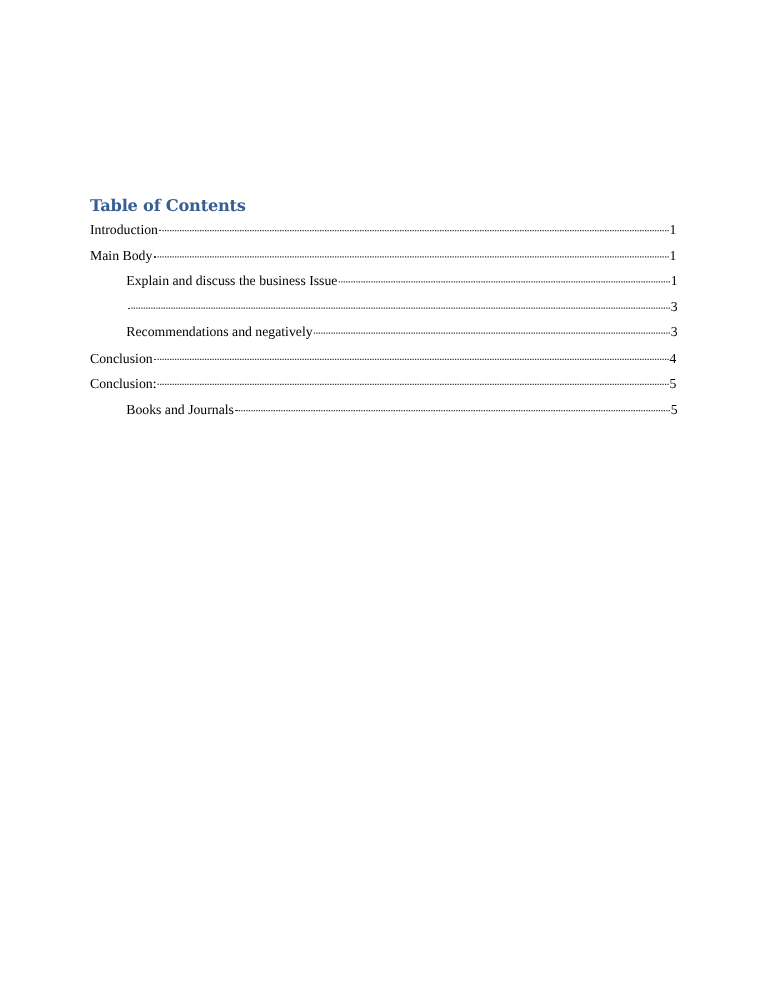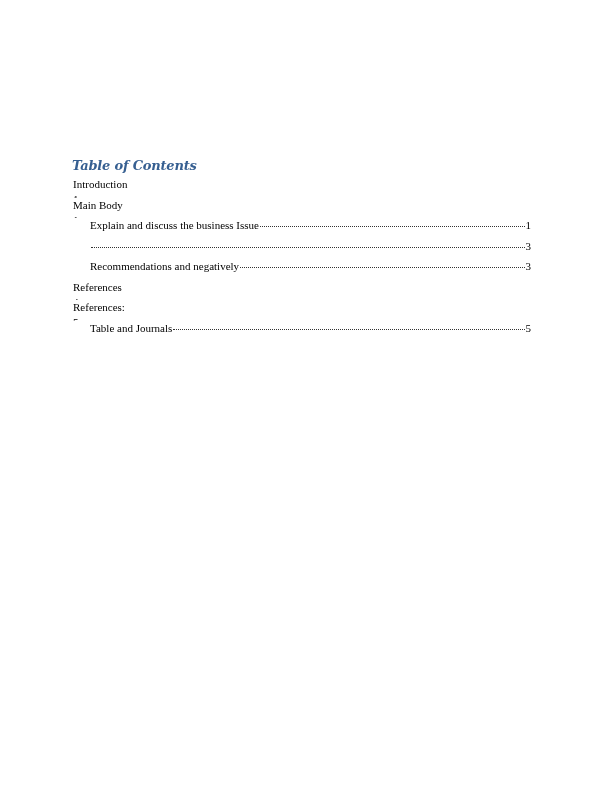--- a/index.html
+++ b/index.html
@@ -3,28 +3,28 @@
 <meta charset="utf-8">
 <style>
   html, body { margin: 0; padding: 0; }
   body {
     width: 612px; height: 792px; background: #ffffff; position: relative; overflow: hidden;
     font-family: "Liberation Serif", serif; color: #000;
   }
   .toc { position: absolute; left: 72px; top: 157px; width: 470px; }
   .toc-title {
     font-family: "DejaVu Serif", serif; font-weight: bold; color: #365F91;
-    font-size: 13px; letter-spacing: -0.2px; margin: 0 0 3px 0; line-height: 17px; font-style: italic;
+    font-size: 13px; letter-spacing: -0.2px; margin: 0 0 3px 0; line-height: 17px;
   }
   .toc-entry {
     display: flex; align-items: baseline; font-size: 11px; line-height: 14px;
     height: 20.5px; white-space: nowrap; overflow: hidden;
   }
-  .toc-entry.lvl1 { width: 469px; flex-direction: column; }
-  .toc-entry.lvl2 { margin-left: 18px; width: 441px; }
+  .toc-entry.lvl1 { width: 469px; }
+  .toc-entry.lvl2 { margin-left: 29px; width: 441px; }
   .toc-entry .label { flex: 0 0 auto; }
   .toc-entry .leader {
     flex: 1 1 auto; overflow: hidden; margin: 0 1px;
     border-bottom: 1px dotted #333; height: 0; transform: translateY(-2px);
   }
   .toc-entry .page { flex: 0 0 auto; }
 </style>
 </head>
 <body>
 
@@ -54,29 +54,29 @@
     <span class="page">3</span>
   </div>
 
   <div class="toc-entry lvl2">
     <span class="label">Recommendations and negatively</span>
     <span class="leader"></span>
     <span class="page">3</span>
   </div>
 
   <div class="toc-entry lvl1">
-    <span class="label">References</span>
+    <span class="label">Conclusion</span>
     <span class="leader"></span>
     <span class="page">4</span>
   </div>
 
   <div class="toc-entry lvl1">
-    <span class="label">References:</span>
+    <span class="label">Conclusion:</span>
     <span class="leader"></span>
     <span class="page">5</span>
   </div>
 
   <div class="toc-entry lvl2">
-    <span class="label">Table and Journals</span>
+    <span class="label">Books and Journals</span>
     <span class="leader"></span>
     <span class="page">5</span>
   </div>
 </div>
 
 </body></html>

